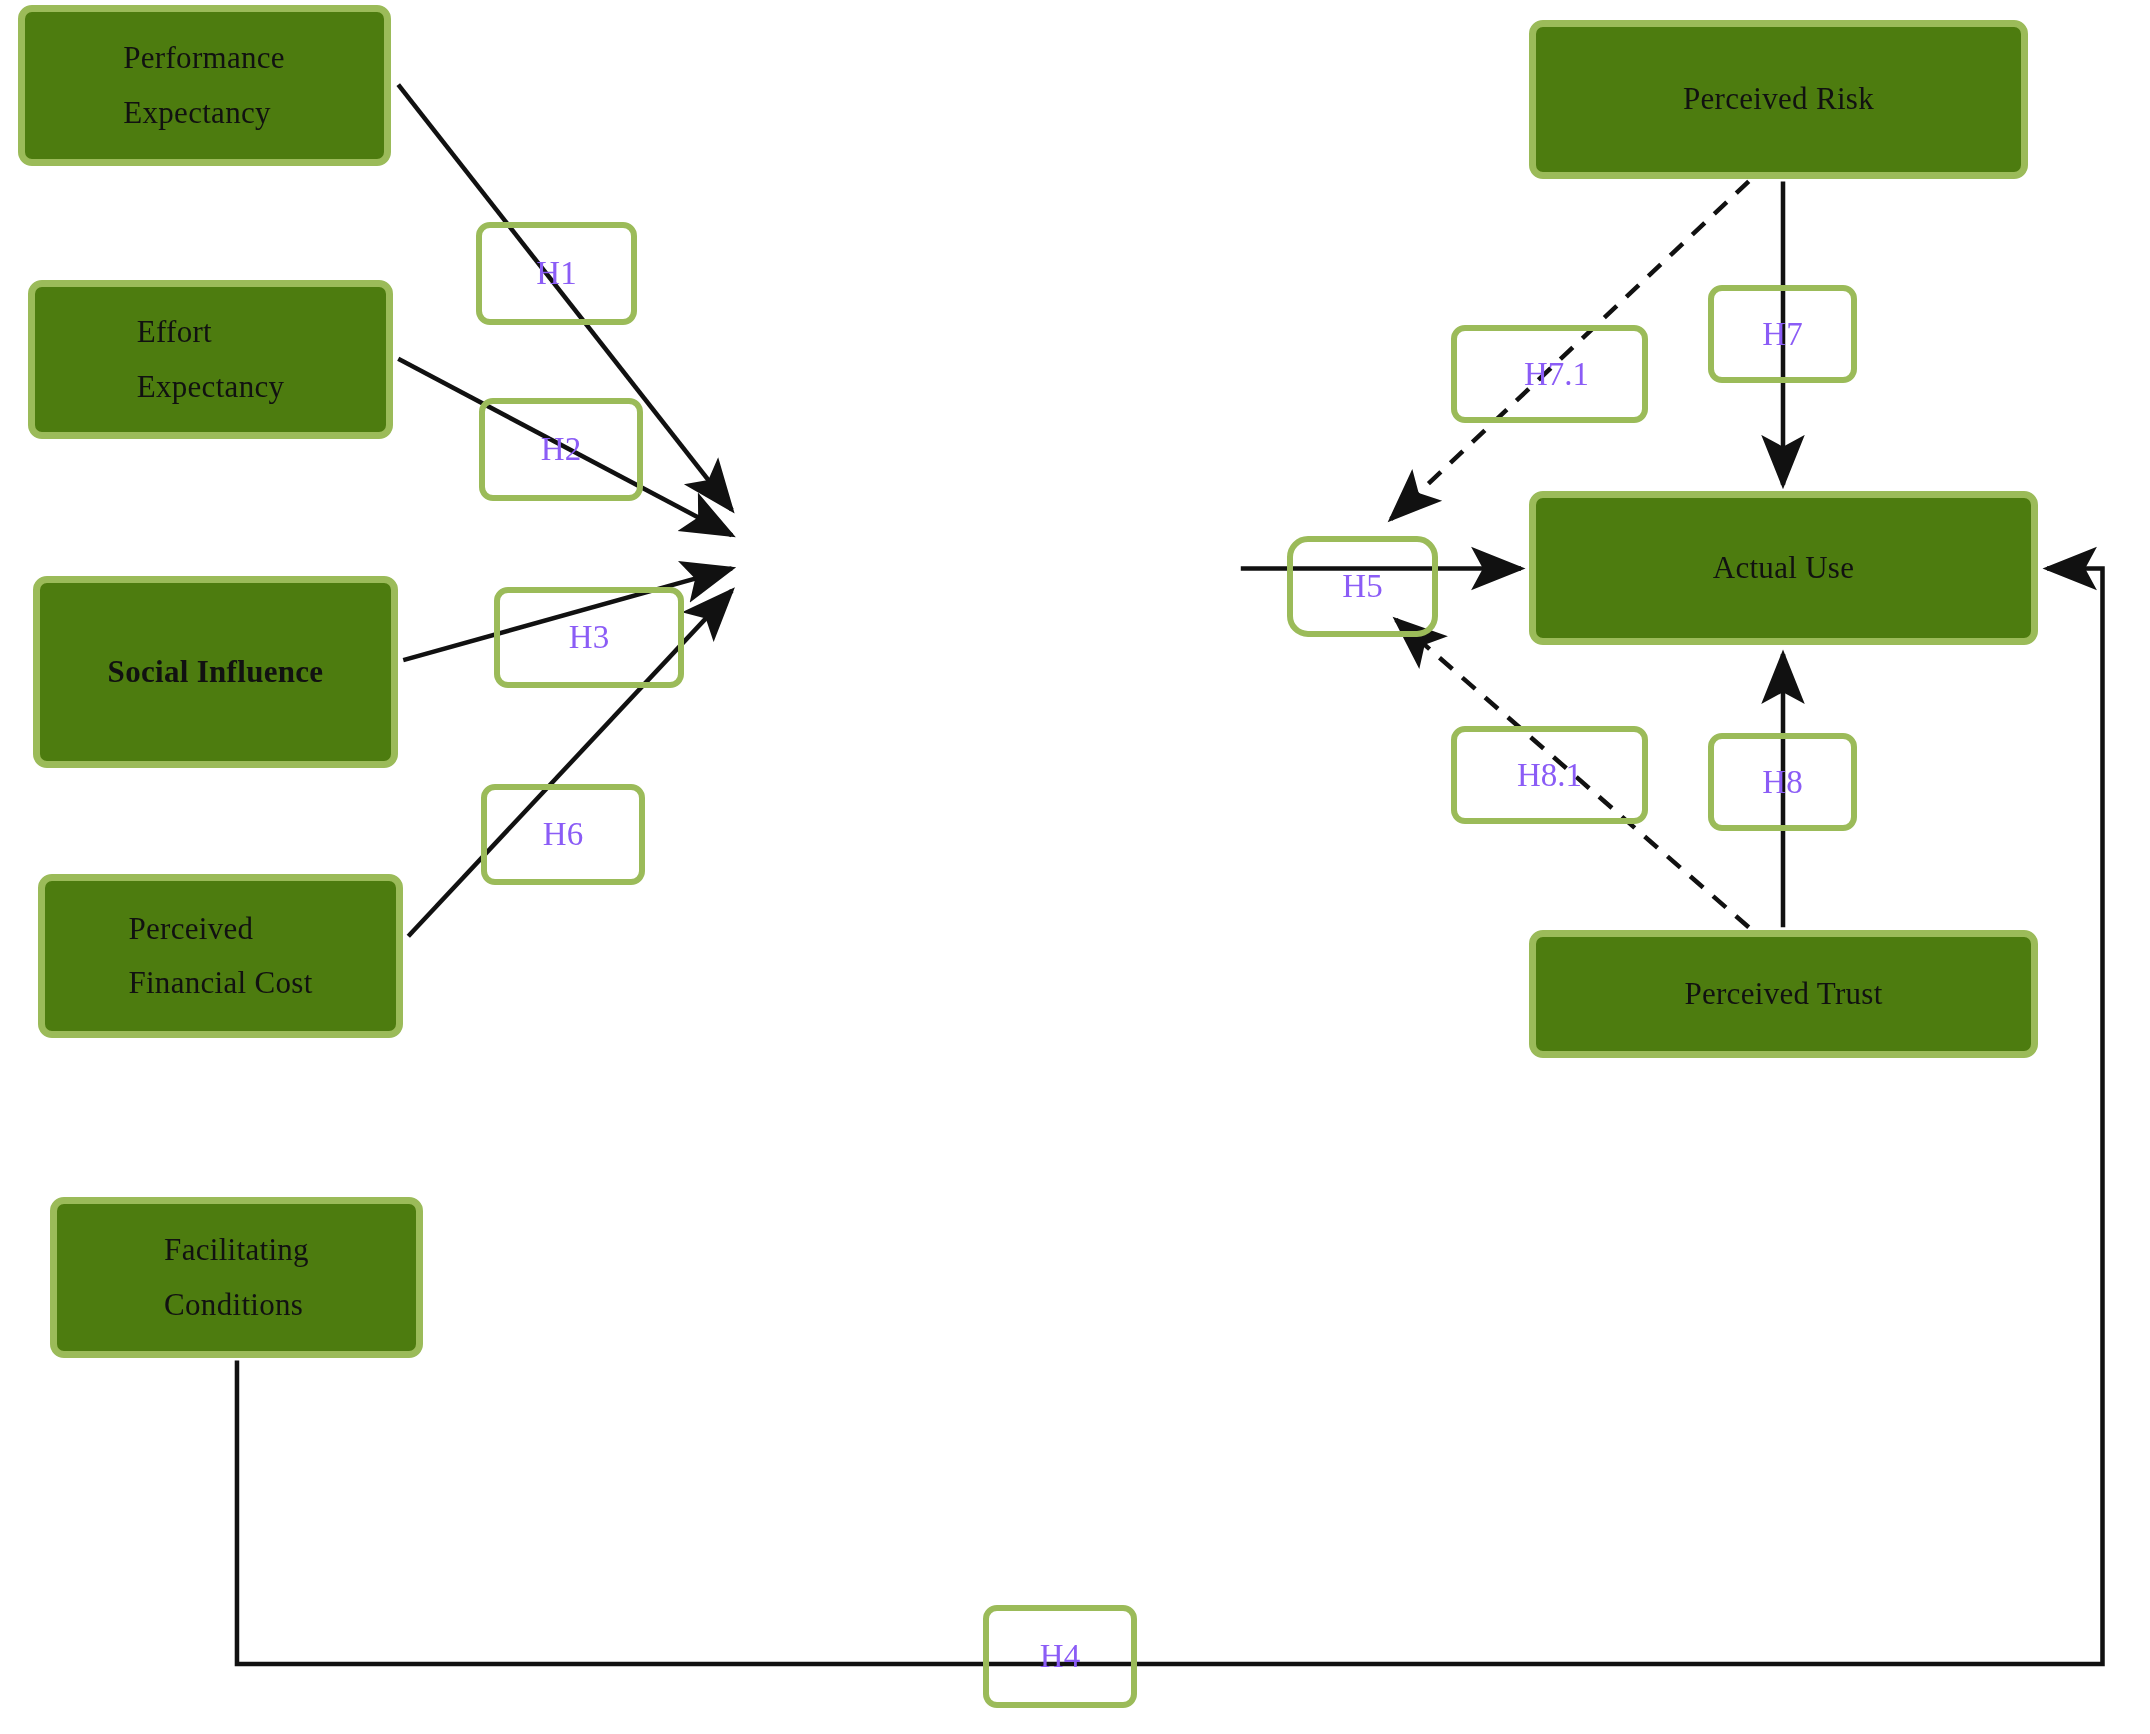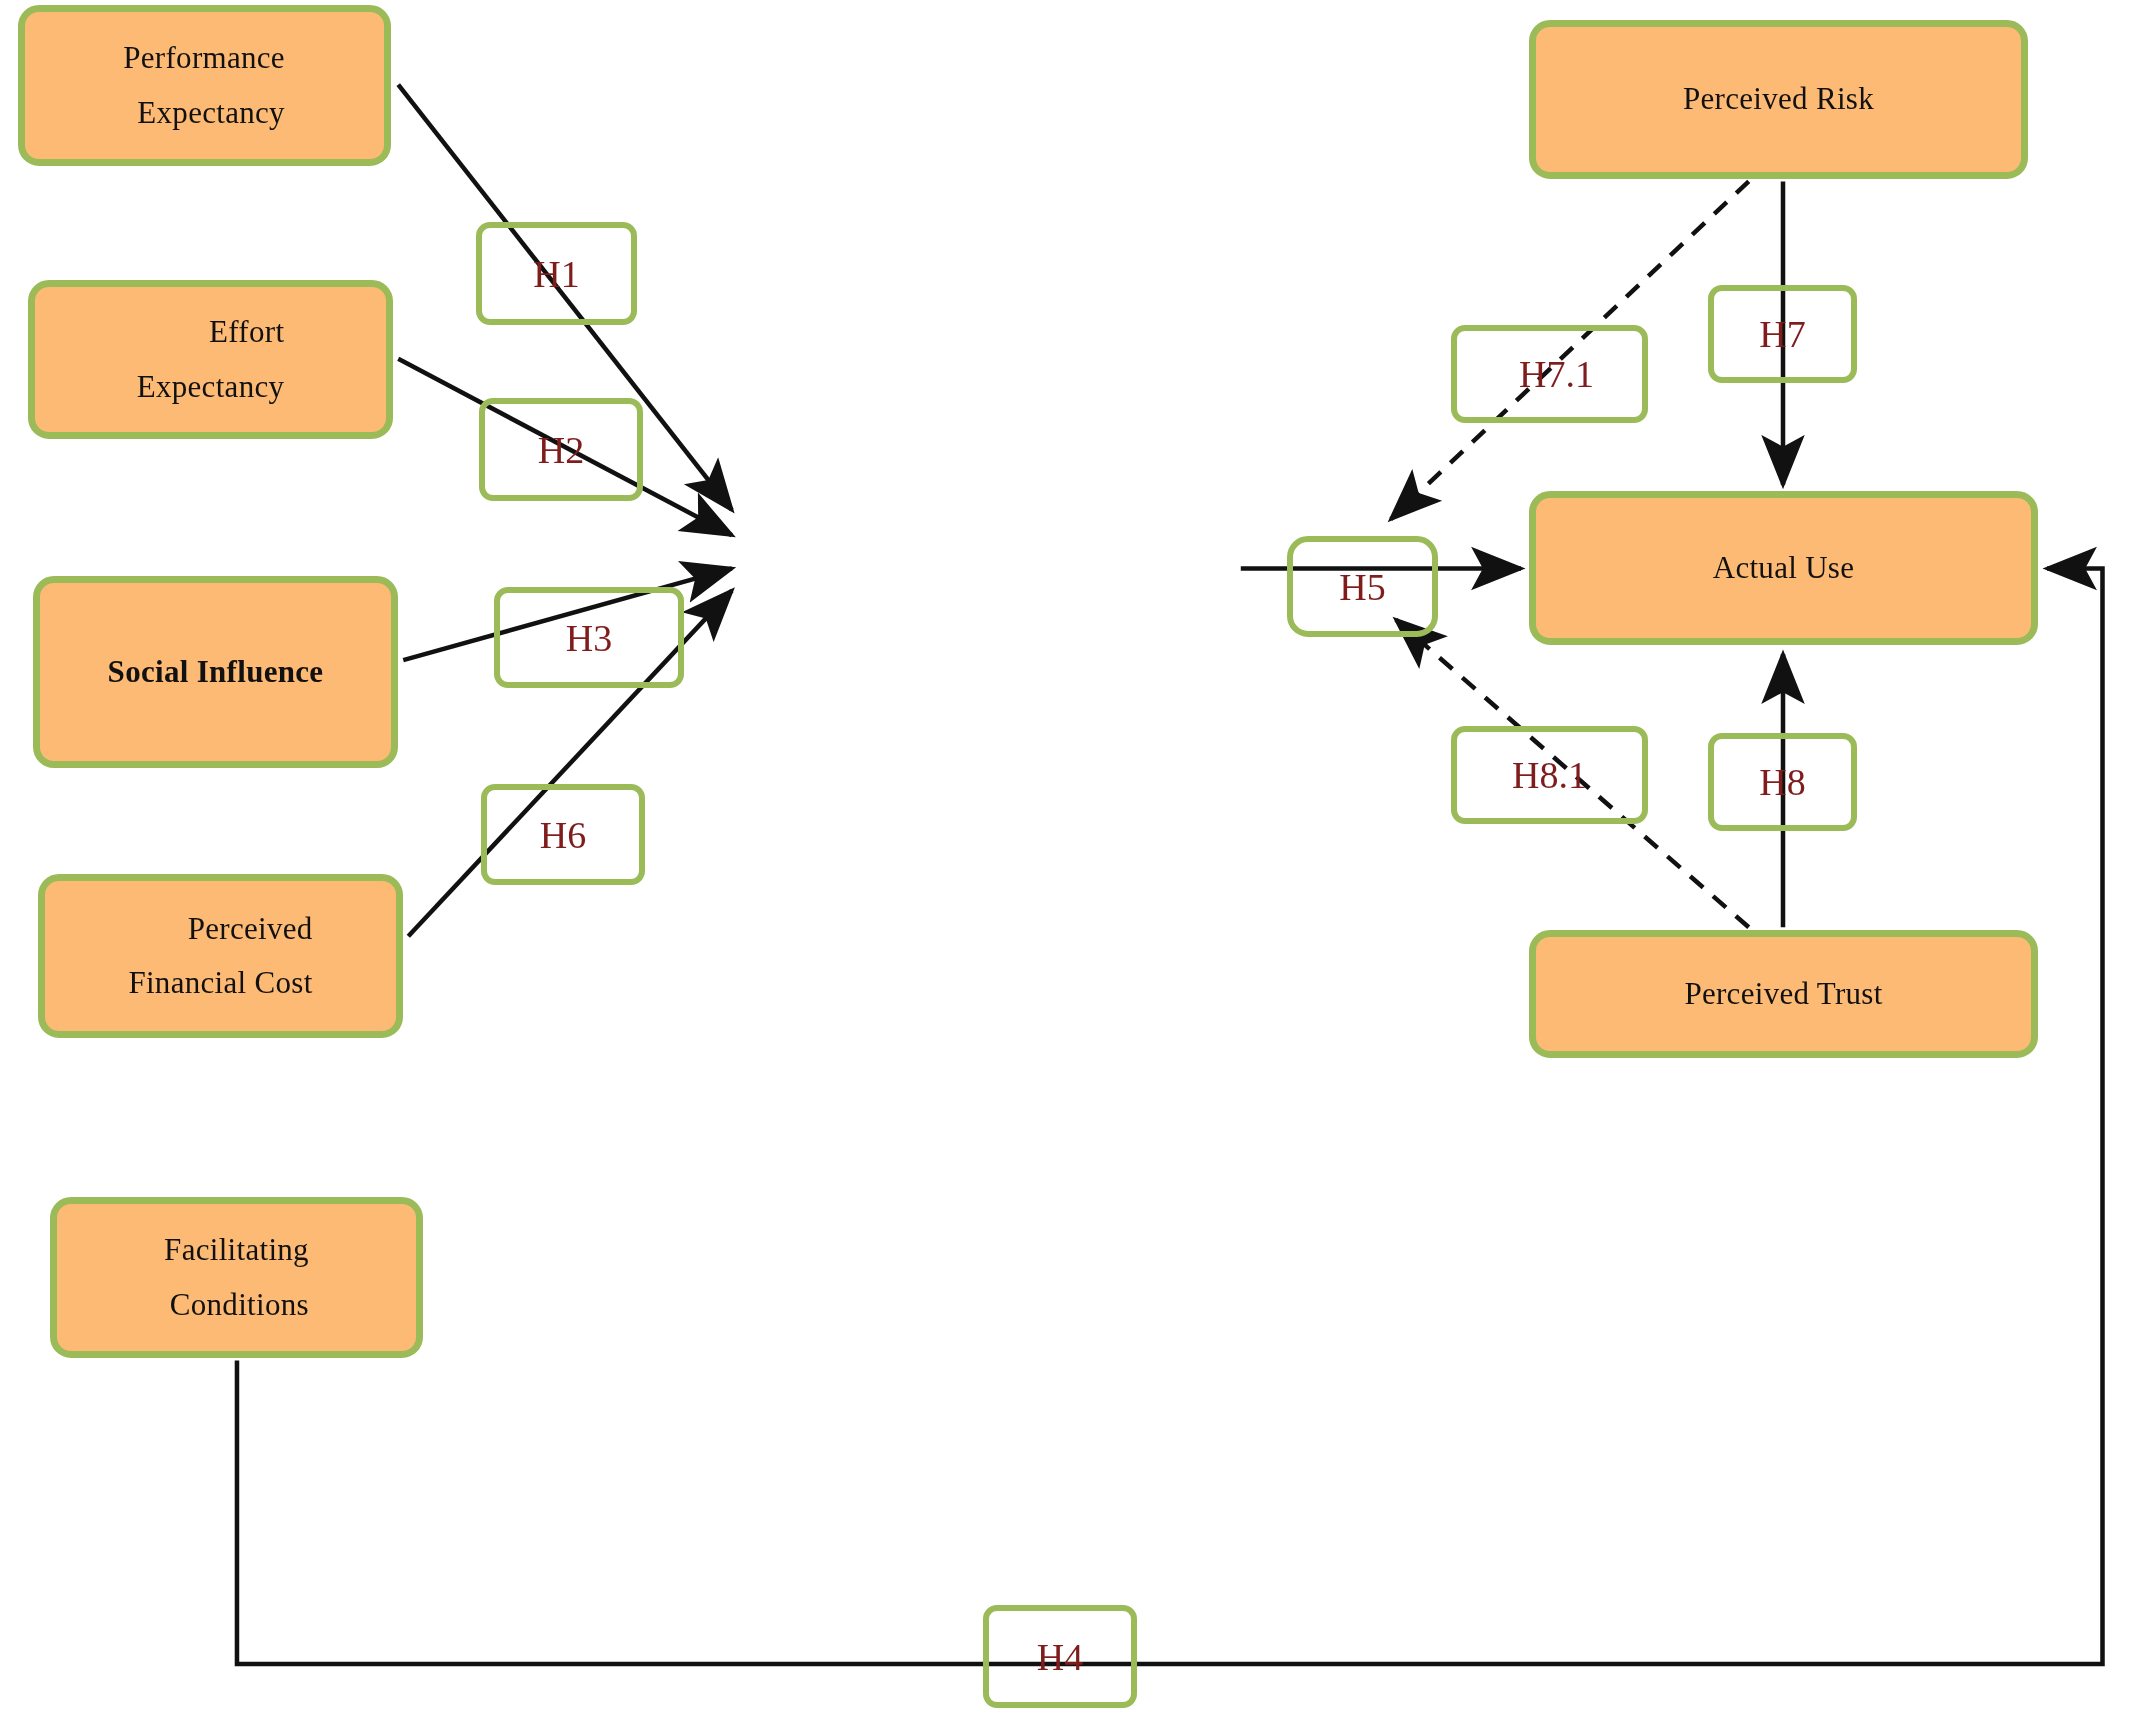--- a/index.html
+++ b/index.html
@@ -7,27 +7,27 @@
   #stage{
     position:relative;
     width:2151px;height:1735px;
     background:#ffffff;
     overflow:hidden;
   }
   #edges{position:absolute;left:0;top:0;width:2151px;height:1735px;}
   .node{
     position:absolute;
     box-sizing:border-box;
-    background:#fdba74;
+    background:#4d7c0f;
     border:7px solid #9BBB59;
-    border-radius:21px;
+    border-radius:14px;
     display:flex;
     align-items:center;
     justify-content:center;
-    text-align:right;
+    text-align:left;
     z-index:3;
   }
   .node .lbl{
     display:block;
     color:#111111;
     font-size:31px;
     line-height:1.75;
     letter-spacing:0.3px;
     white-space:pre-line;
   }
@@ -36,22 +36,22 @@
     box-sizing:border-box;
     background:transparent;
     border:6px solid #9BBB59;
     border-radius:14px;
     display:flex;
     align-items:center;
     justify-content:center;
     z-index:4;
   }
   .hbox .lbl{
-    color:#7f1d1d;
-    font-size:38px;
+    color:#8b5cf6;
+    font-size:33px;
     line-height:1;
     background:transparent;
   }
 </style>
 </head>
 <body>
 
 <div id="stage">
 
   <svg id="edges" viewBox="0 0 4268 3443" xmlns="http://www.w3.org/2000/svg">

